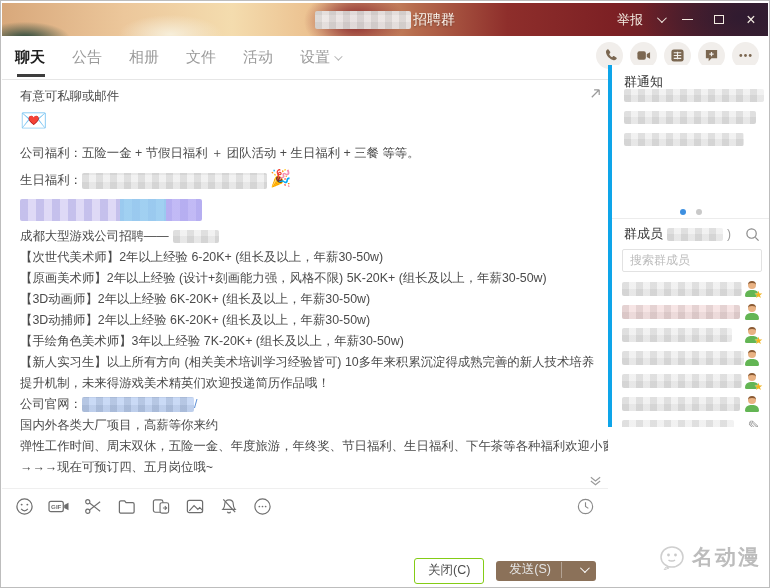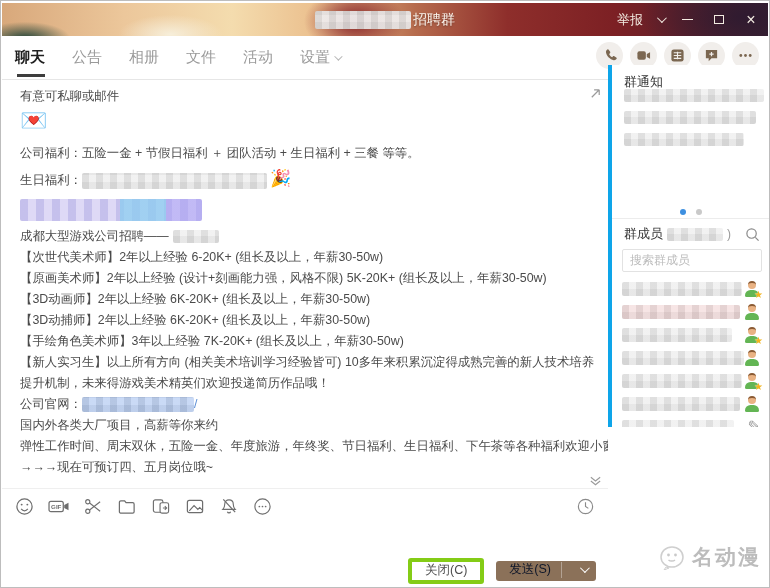--- a/index.html
+++ b/index.html
@@ -67,22 +67,22 @@
 
   
   .toolbar { position:absolute; top:487px; left:1px; width:606px; height:35px; border-top:1px solid #efefef; background:#fff; display:flex; align-items:center; padding:0 10px; gap:9px; }
   .tic { width:25px; height:25px; display:flex; align-items:center; justify-content:center; }
   .tic svg { display:block; }
   .tic-history { margin-left:auto; }
 
   
   .inputarea { position:absolute; top:522px; left:1px; width:606px; height:30px; background:#fff; }
   .footer { position:absolute; top:552px; left:1px; width:606px; height:35px; background:#fff; display:flex; align-items:center; justify-content:flex-end; gap:12px; padding-right:12px; }
-  .btn-close { min-width:58px; height:26px; padding:0 13px; background:#fff; border:4px solid #84cc16; border-radius:3px; color:#4d4d4d; font-size:12.5px; display:flex; align-items:center; justify-content:center; }
-  .btn-send { height:20px; padding:0 0 2px 13px; background:#8b7159; border:none; border-radius:3px; color:#0f172a; font-size:12.5px; display:flex; align-items:center; }
+  .btn-close { min-width:58px; height:26px; padding:0 13px; background:#fff; border:1px solid #84cc16; border-radius:3px; color:#4d4d4d; font-size:12.5px; display:flex; align-items:center; justify-content:center; }
+  .btn-send { height:20px; padding:0 0 2px 13px; background:#8b7159; border:none; border-radius:3px; color:#e5e5e5; font-size:12.5px; display:flex; align-items:center; }
   .send-sep { width:1px; height:16px; background:rgba(255,255,255,.35); margin:0 8px 0 10px; }
   .send-caret { width:26px; display:flex; justify-content:center; }
   .send-caret .caret { border-color:#fff; }
 
   
   .sidebar { position:absolute; top:64px; left:607px; width:162px; height:362px; background:#fff; border-left:4px solid #0ea5e9; }
   .sb-title { font-size:13px; color:#333; }
   .notice-hd { position:absolute; top:8px; left:12px; }
   .notice-card { position:absolute; top:24px; left:12px; right:10px; }
   .notice-line { display:block; height:13px; margin-bottom:9px; }

